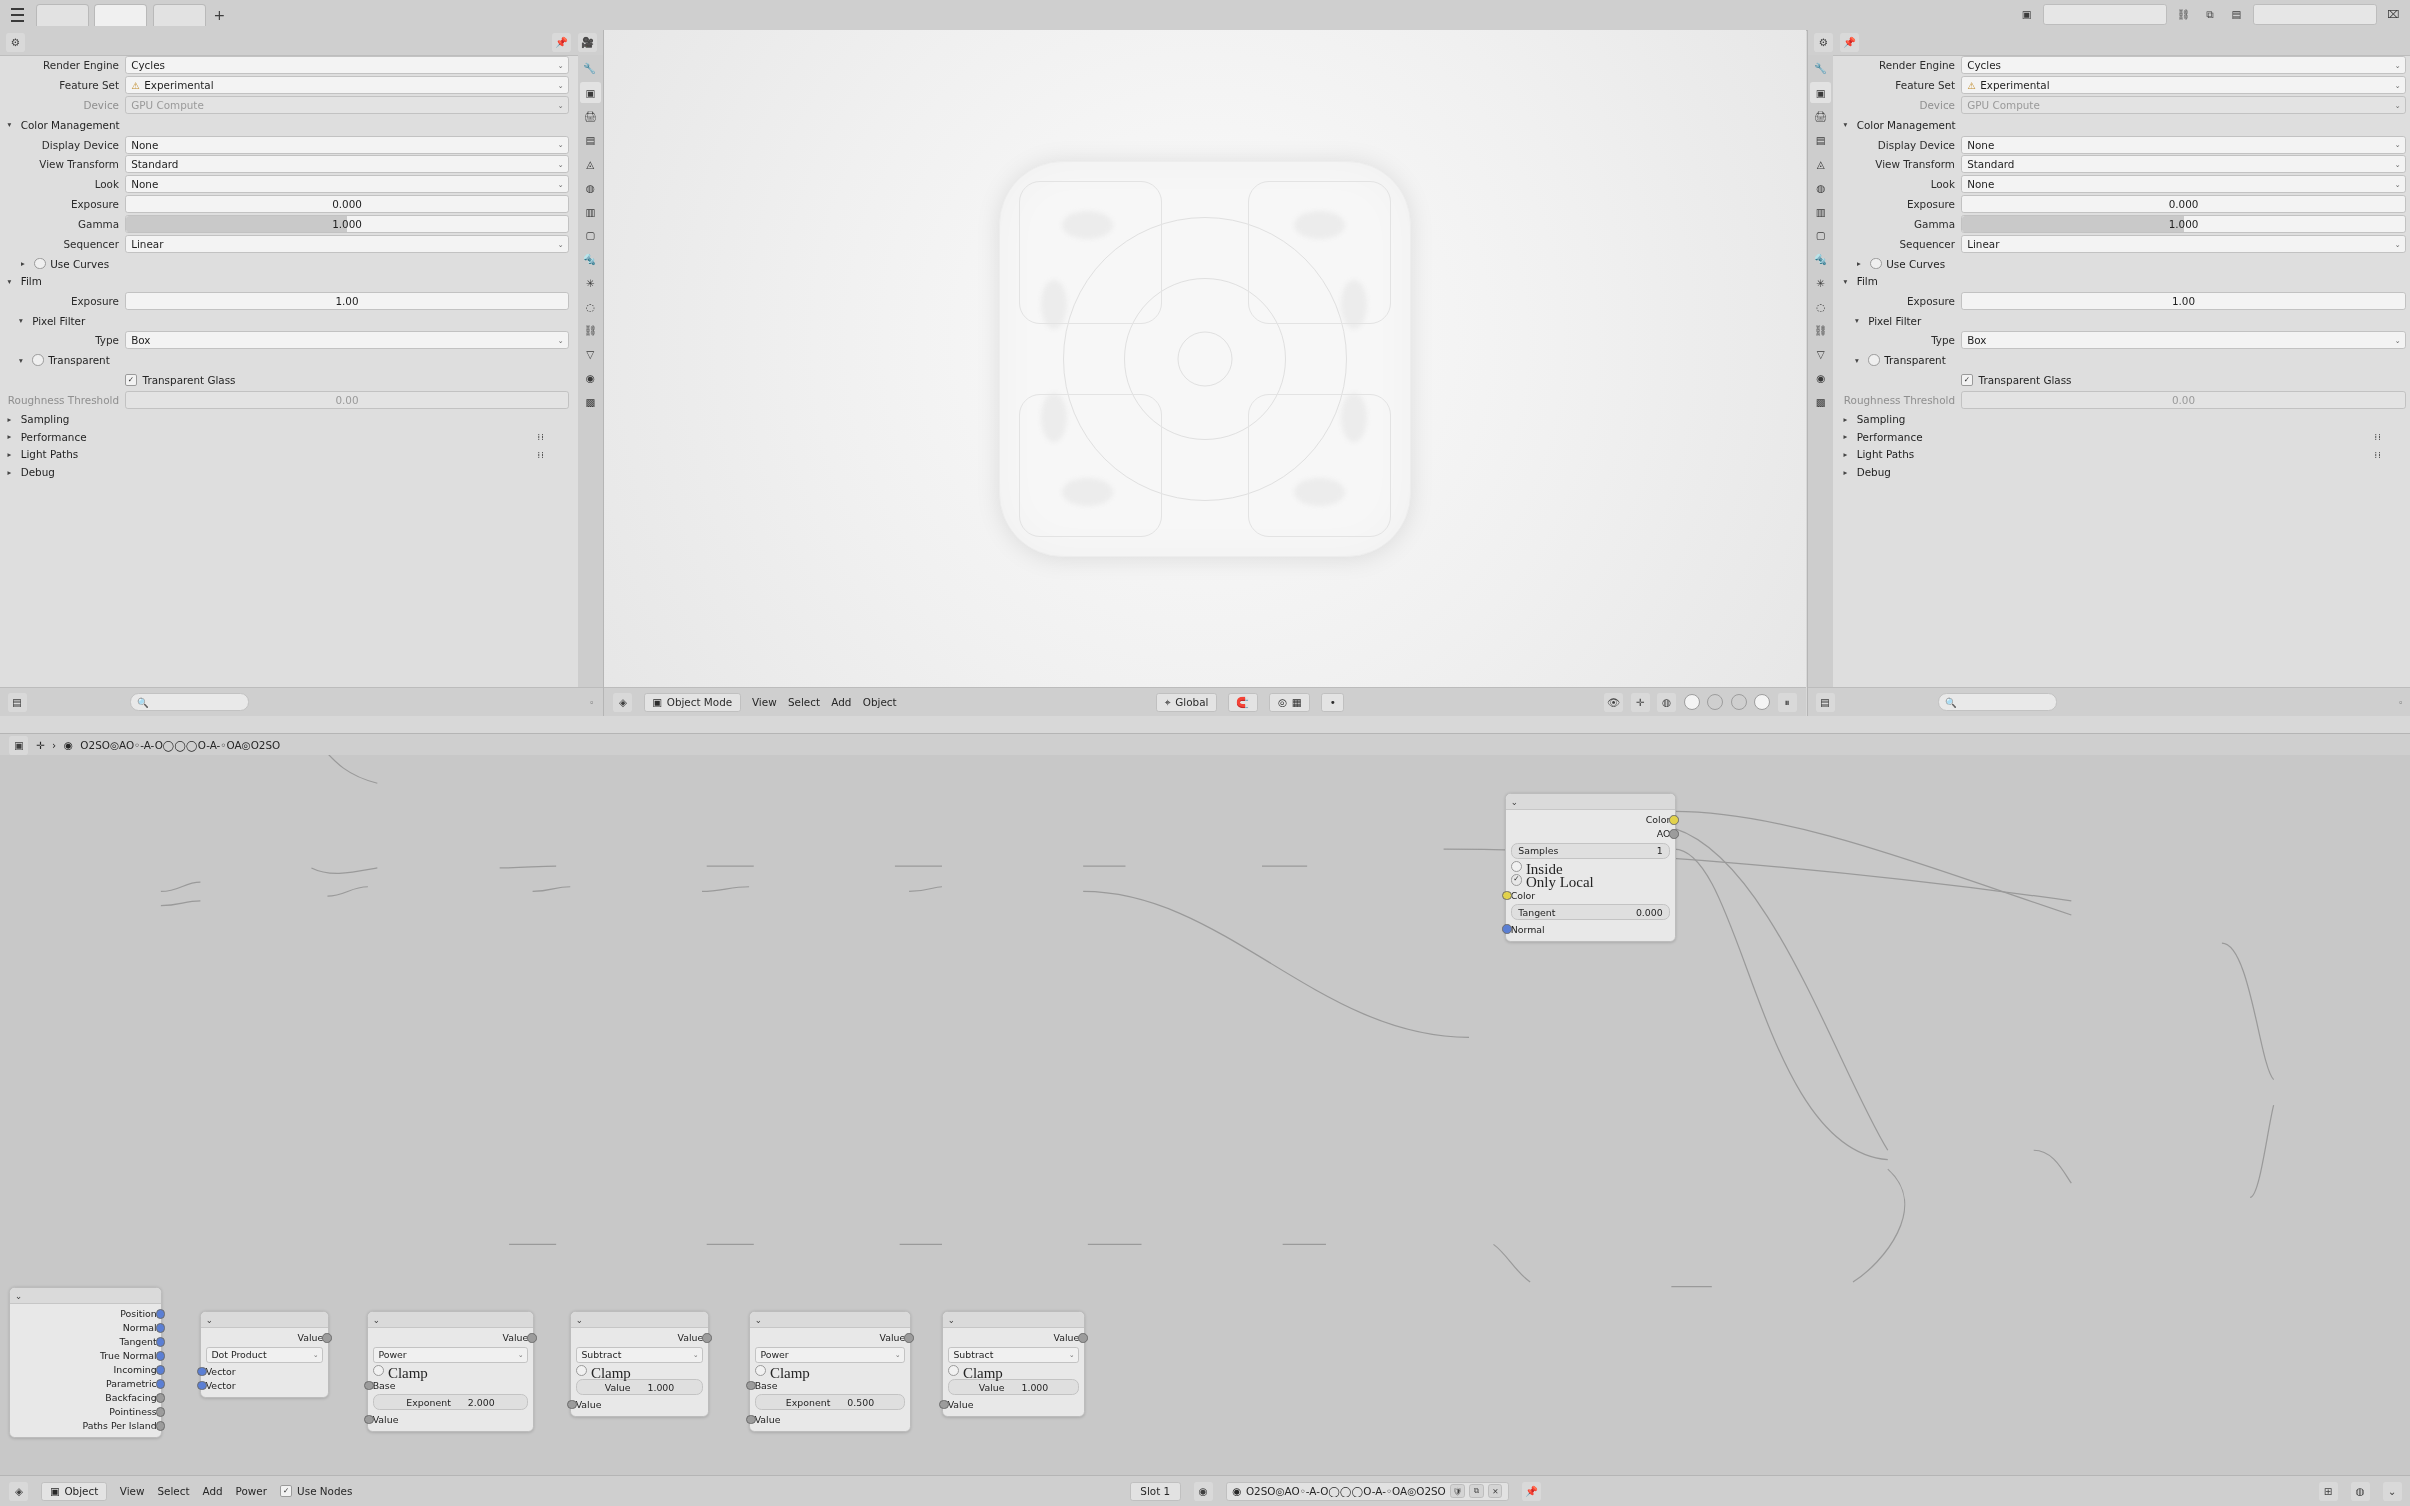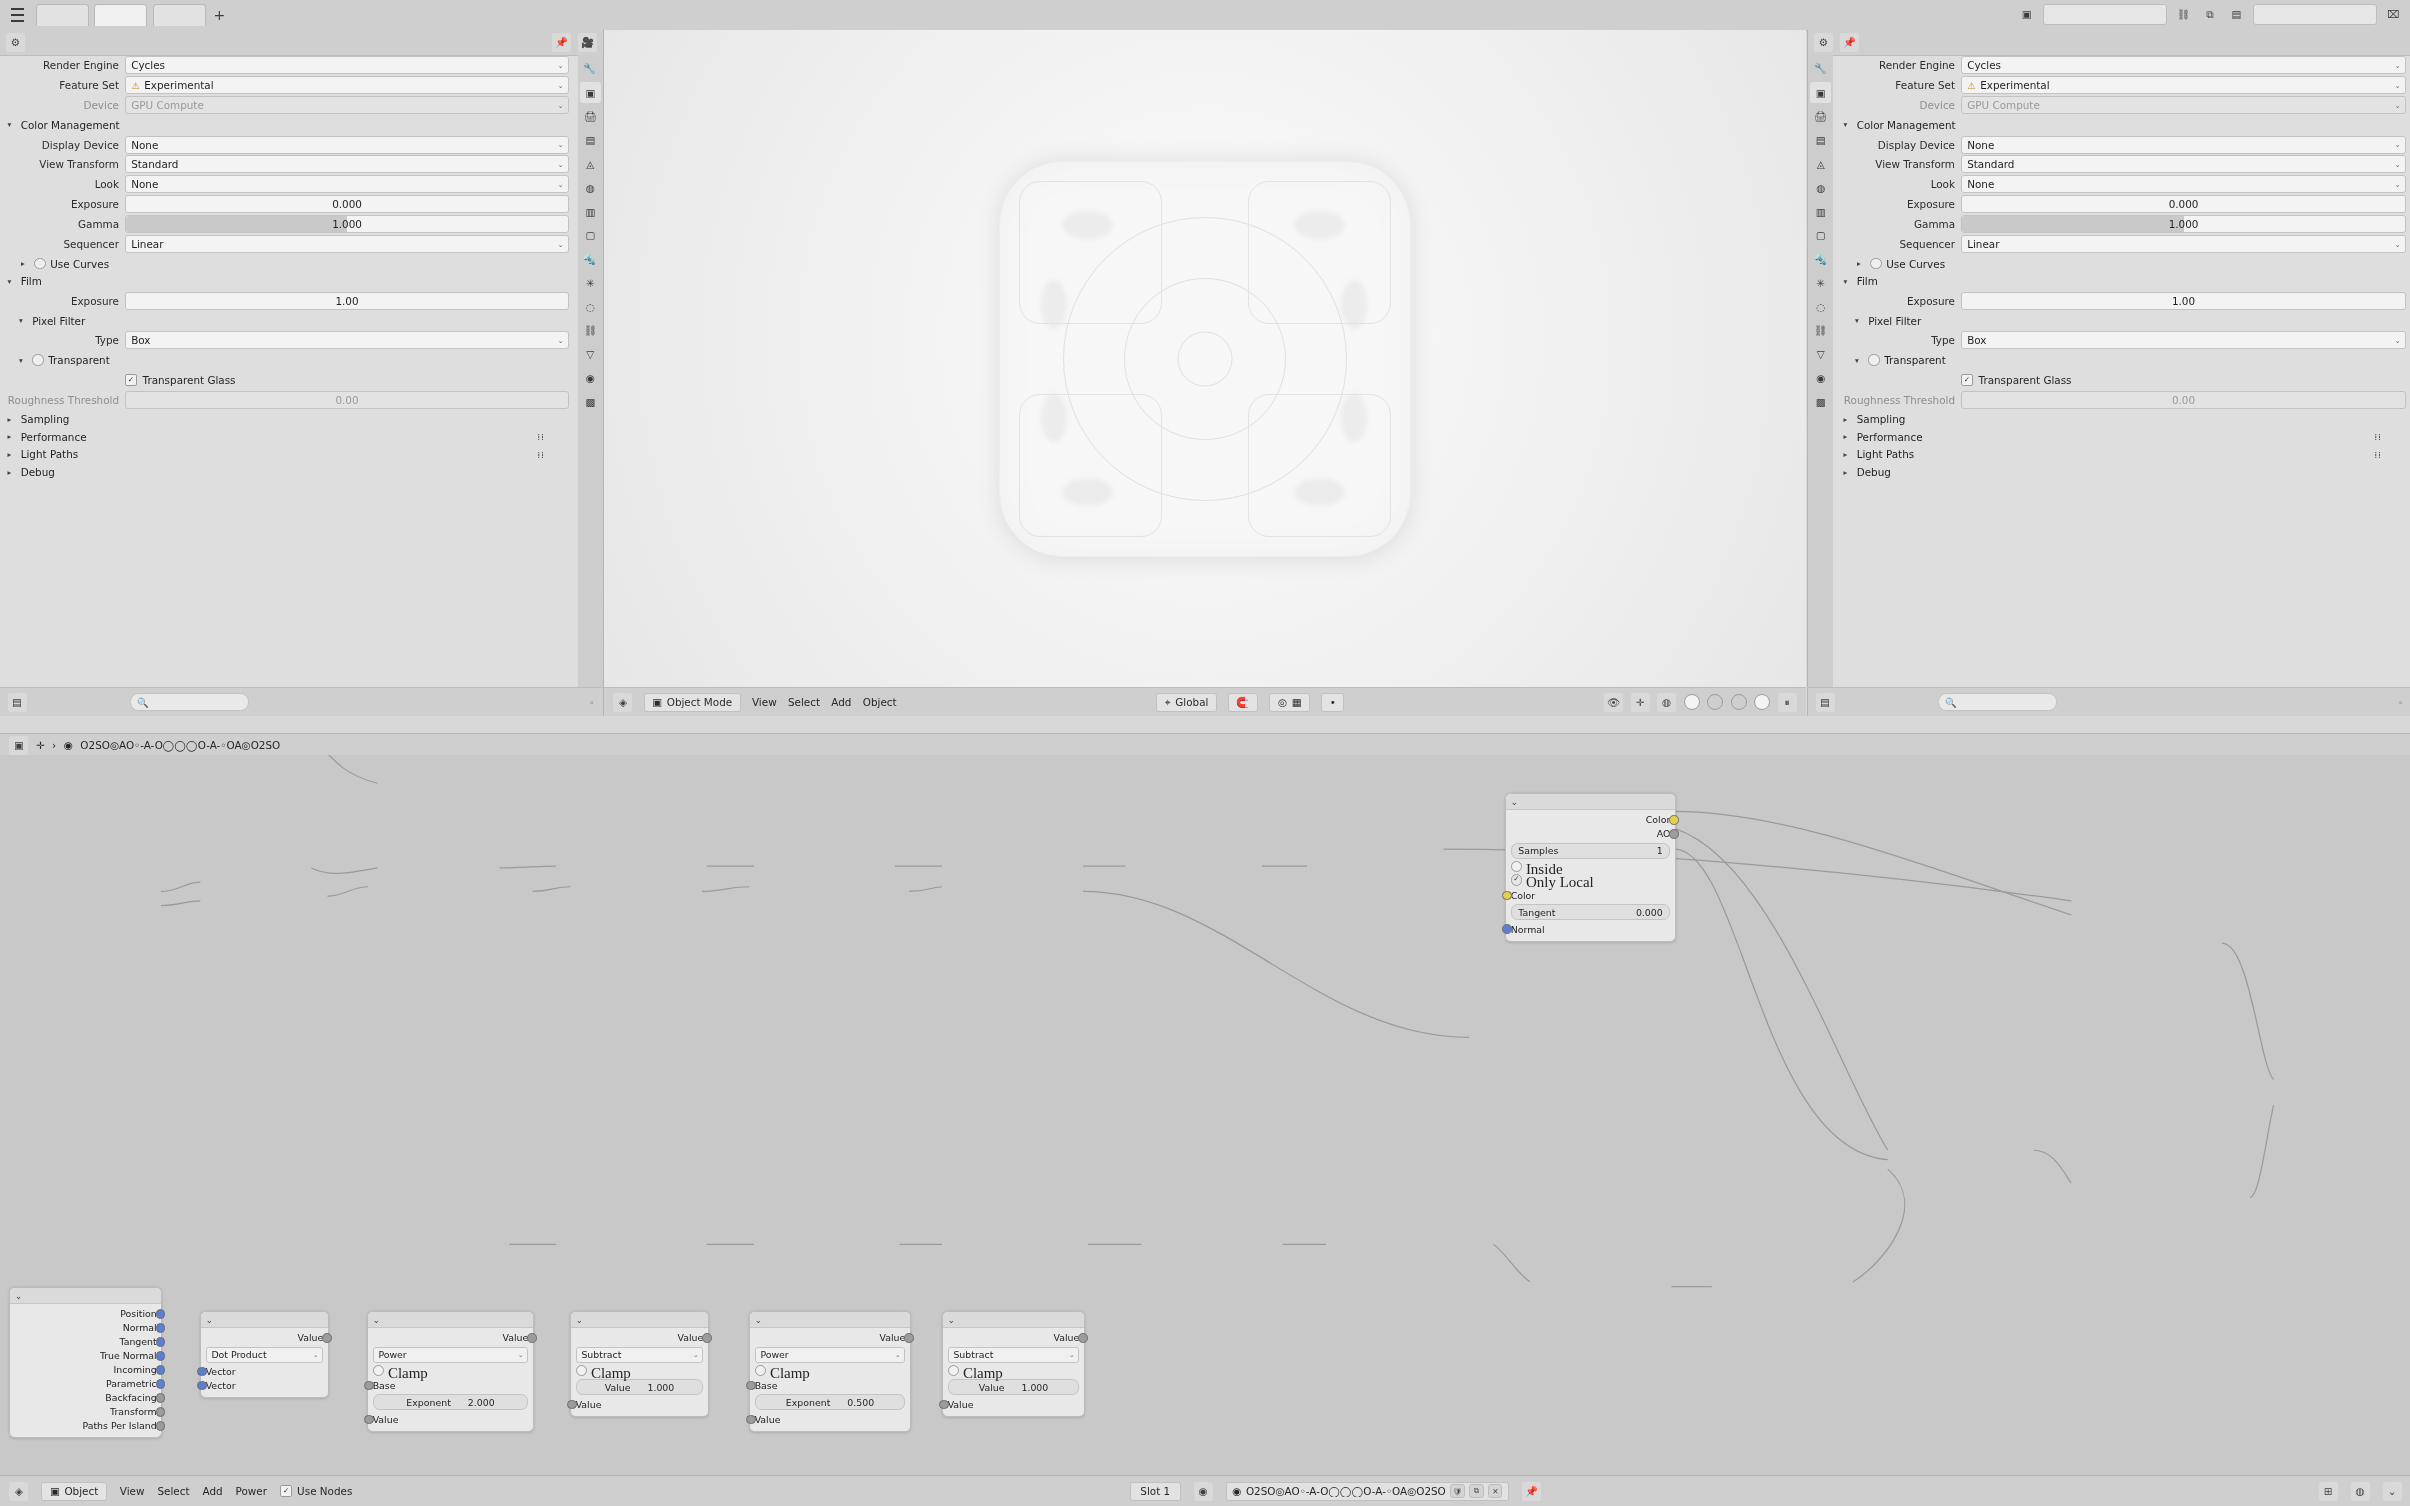--- a/index.html
+++ b/index.html
@@ -732,21 +732,21 @@
           </div>
         <div class="sock-row right">
             <span>Parametric</span>
             <span class="sock right s-blue"></span>
           </div>
         <div class="sock-row right">
             <span>Backfacing</span>
             <span class="sock right s-gray"></span>
           </div>
         <div class="sock-row right">
-            <span>Transform</span>
+            <span>Pointiness</span>
             <span class="sock right s-gray"></span>
           </div>
         <div class="sock-row right">
             <span>Paths Per Island</span>
             <span class="sock right s-gray"></span>
           </div>
       </div>
     </div>
 
     <div class="node" style="left:200px; top:556px; width:127px;">

